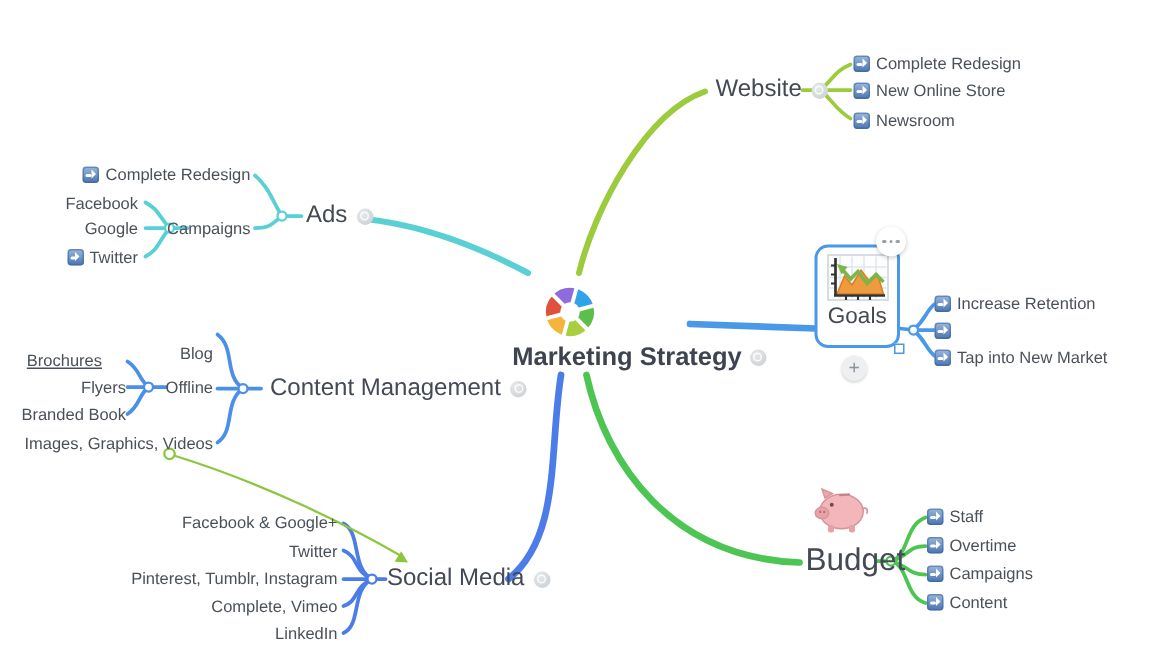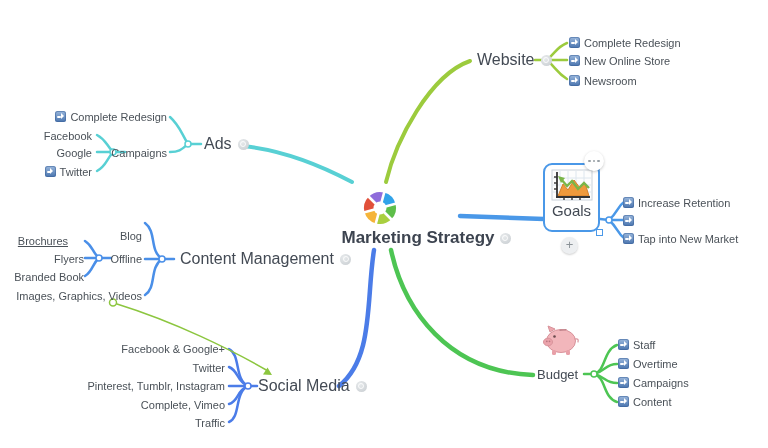--- a/index.html
+++ b/index.html
@@ -4,21 +4,21 @@
 <style>
   html,body{margin:0;padding:0;background:#fff;}
   .stage{position:relative;width:768px;height:448px;background:#ffffff;overflow:hidden;
          font-family:"Liberation Sans",sans-serif;}
   svg.lines{position:absolute;left:0;top:0;pointer-events:none;}
 
   .leaf{position:absolute;display:flex;align-items:center;gap:4px;height:13px;
         font-size:11px;color:#4a5158;white-space:nowrap;}
   .topic{position:absolute;display:flex;align-items:center;gap:6px;height:18px;
          font-size:16px;color:#434a54;white-space:nowrap;}
-  .topic.big{font-size:13px;height:20px;}
+  .topic.big{font-size:21px;height:20px;}
 
   .task-icon{width:11px;height:11px;border-radius:2.5px;flex:none;position:relative;
              background:linear-gradient(180deg,#9bb8dd,#4974ae);
              box-shadow:inset 0 0 0 1px rgba(62,100,154,.55);}
   .task-icon::before{content:"";position:absolute;left:2px;top:4.5px;width:4px;height:2px;
              background:#fff;border-radius:1px;}
   .task-icon::after{content:"";position:absolute;left:5.5px;top:2.2px;width:0;height:0;
              border-top:3.2px solid transparent;border-bottom:3.2px solid transparent;
              border-left:3.6px solid #fff;}
 
@@ -275,21 +275,21 @@
   <div class="leaf" style="right:543px;top:361px;">
     <span>Twitter</span>
   </div>
   <div class="leaf" style="right:543px;top:379px;">
     <span>Pinterest, Tumblr, Instagram</span>
   </div>
   <div class="leaf" style="right:543px;top:398px;">
     <span>Complete, Vimeo</span>
   </div>
   <div class="leaf" style="right:543px;top:416px;">
-    <span>Traffic</span>
+    <span>LinkedIn</span>
   </div>
 
   <div class="img-box" style="left:540px;top:322px;width:40px;height:36px;">
     <svg width="40" height="36" viewBox="0 0 40 36">
       <ellipse cx="21" cy="19" rx="14.5" ry="11.5" fill="#f2b6bb" stroke="#d8939b" stroke-width="1"></ellipse>
       <path d="M10,10 L8,4 L15,7 Z" fill="#eda7ae" stroke="#d8939b" stroke-width="1"></path>
       <rect x="12" y="28" width="4" height="5" rx="1.5" fill="#e8a0a8"></rect>
       <rect x="26" y="28" width="4" height="5" rx="1.5" fill="#e8a0a8"></rect>
       <ellipse cx="8" cy="20" rx="4.5" ry="3.8" fill="#eba3ab" stroke="#d8939b" stroke-width="1"></ellipse>
       <circle cx="6.8" cy="19.3" r="0.9" fill="#b97780"></circle>

